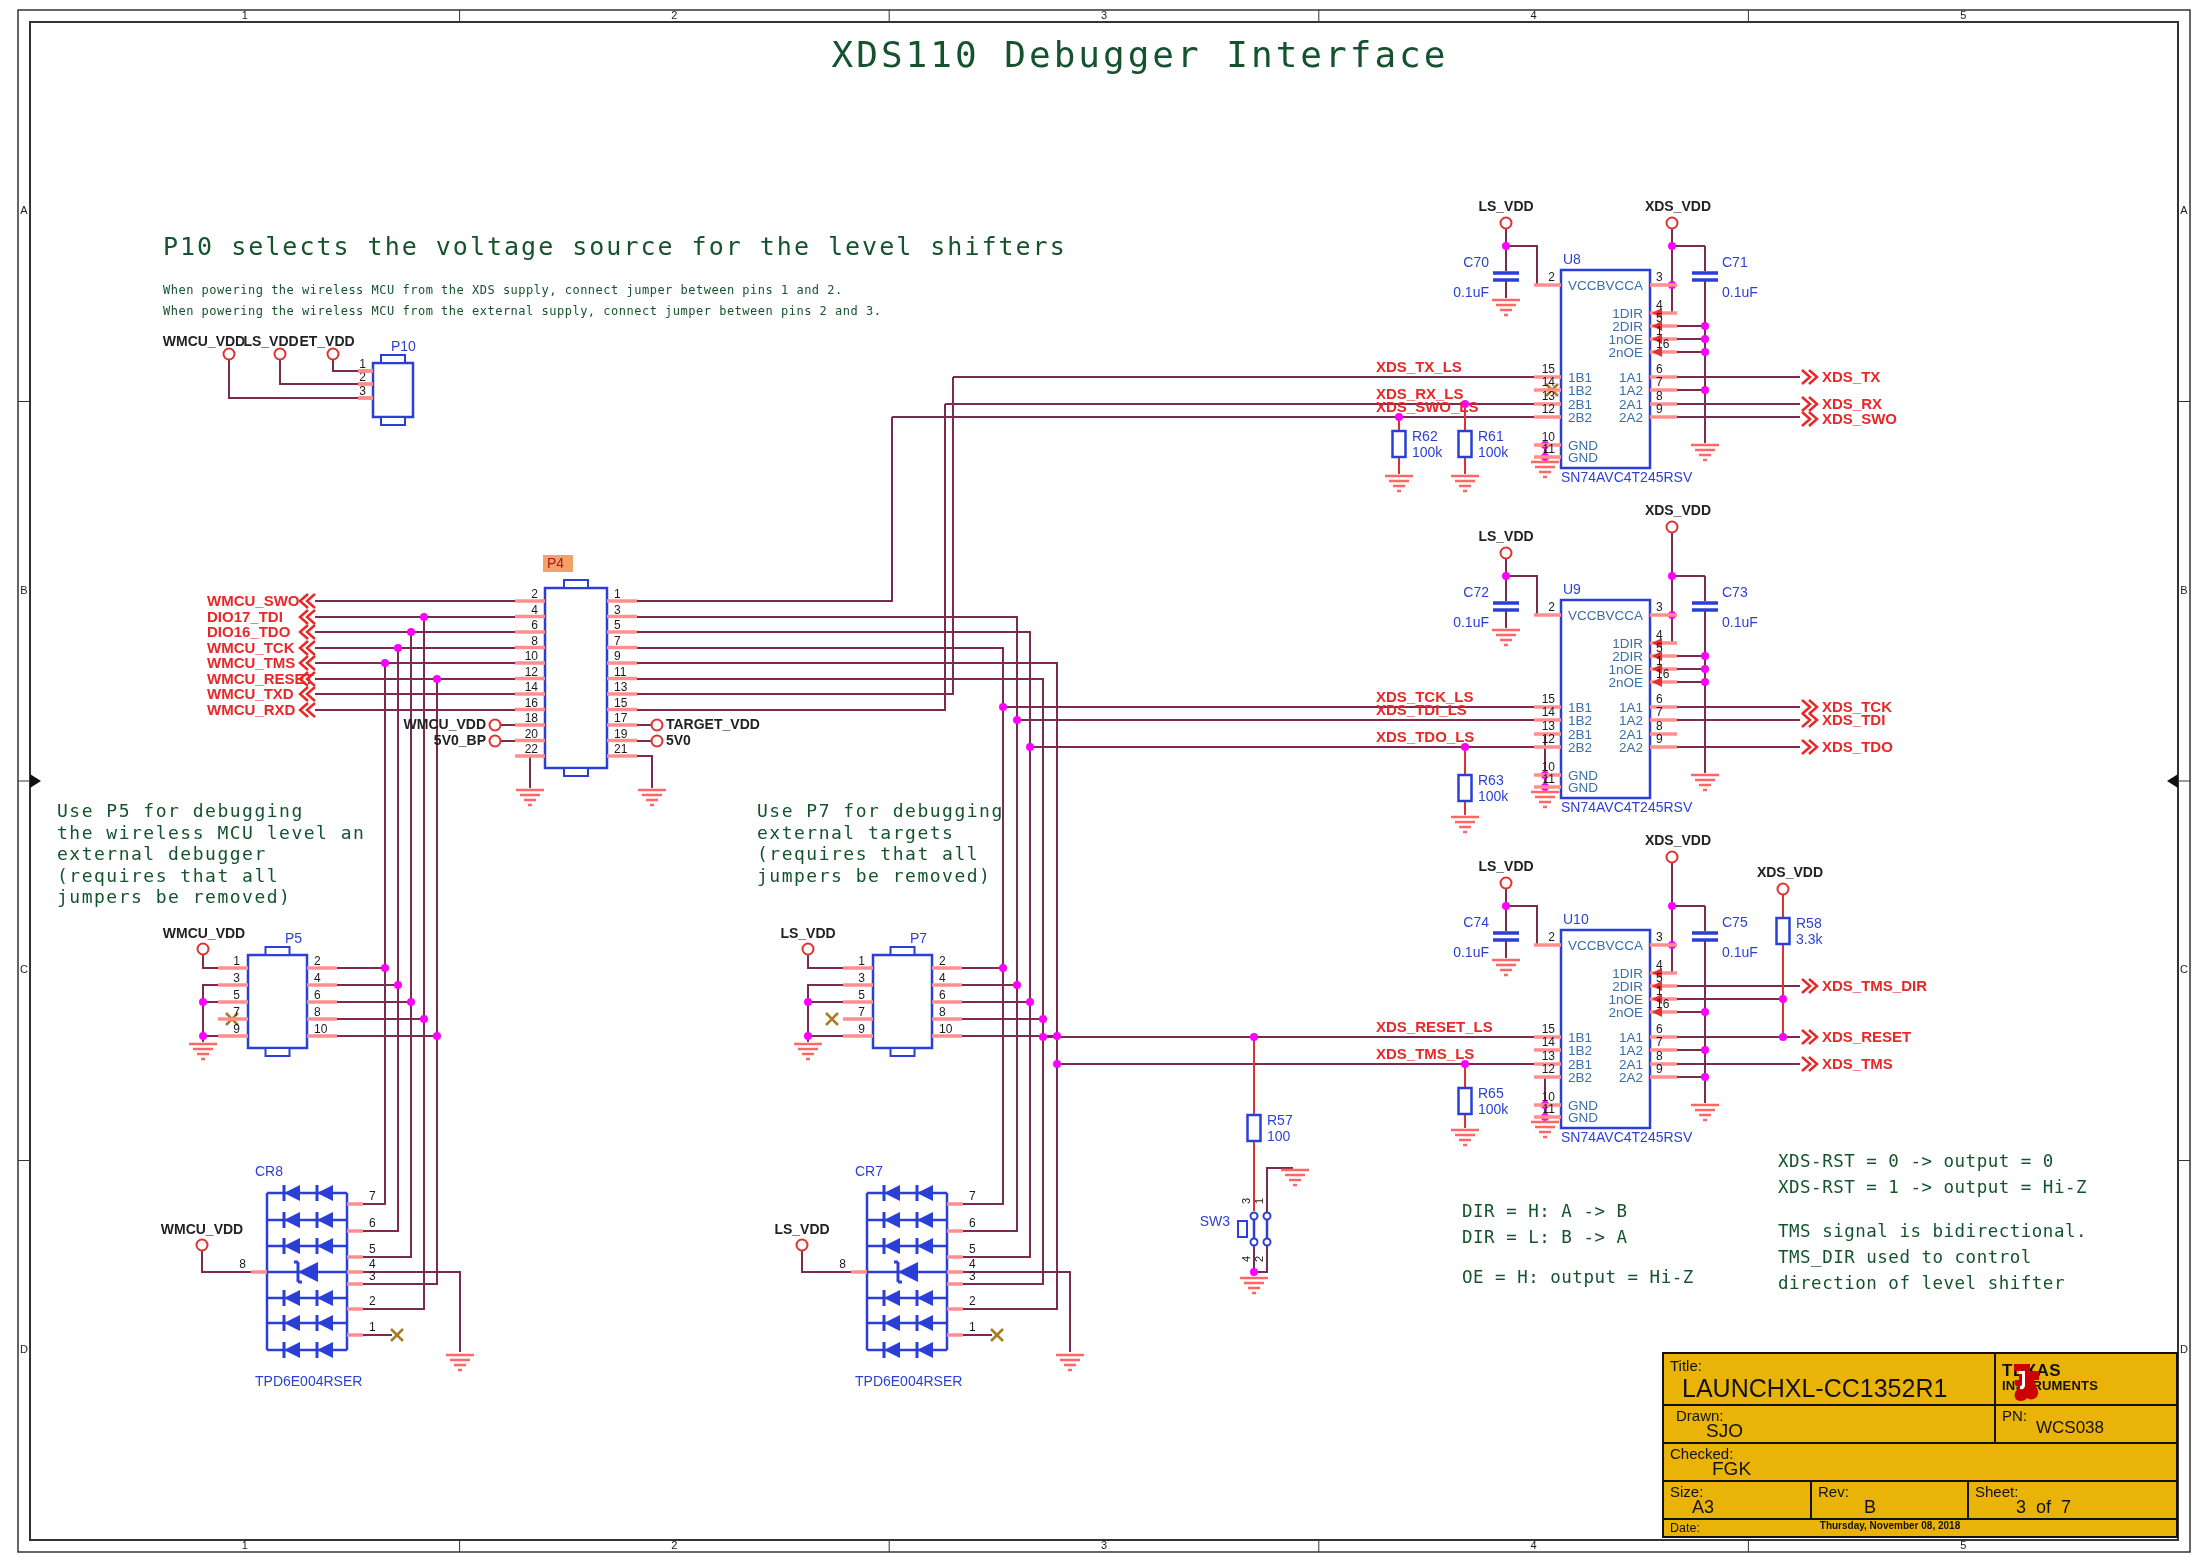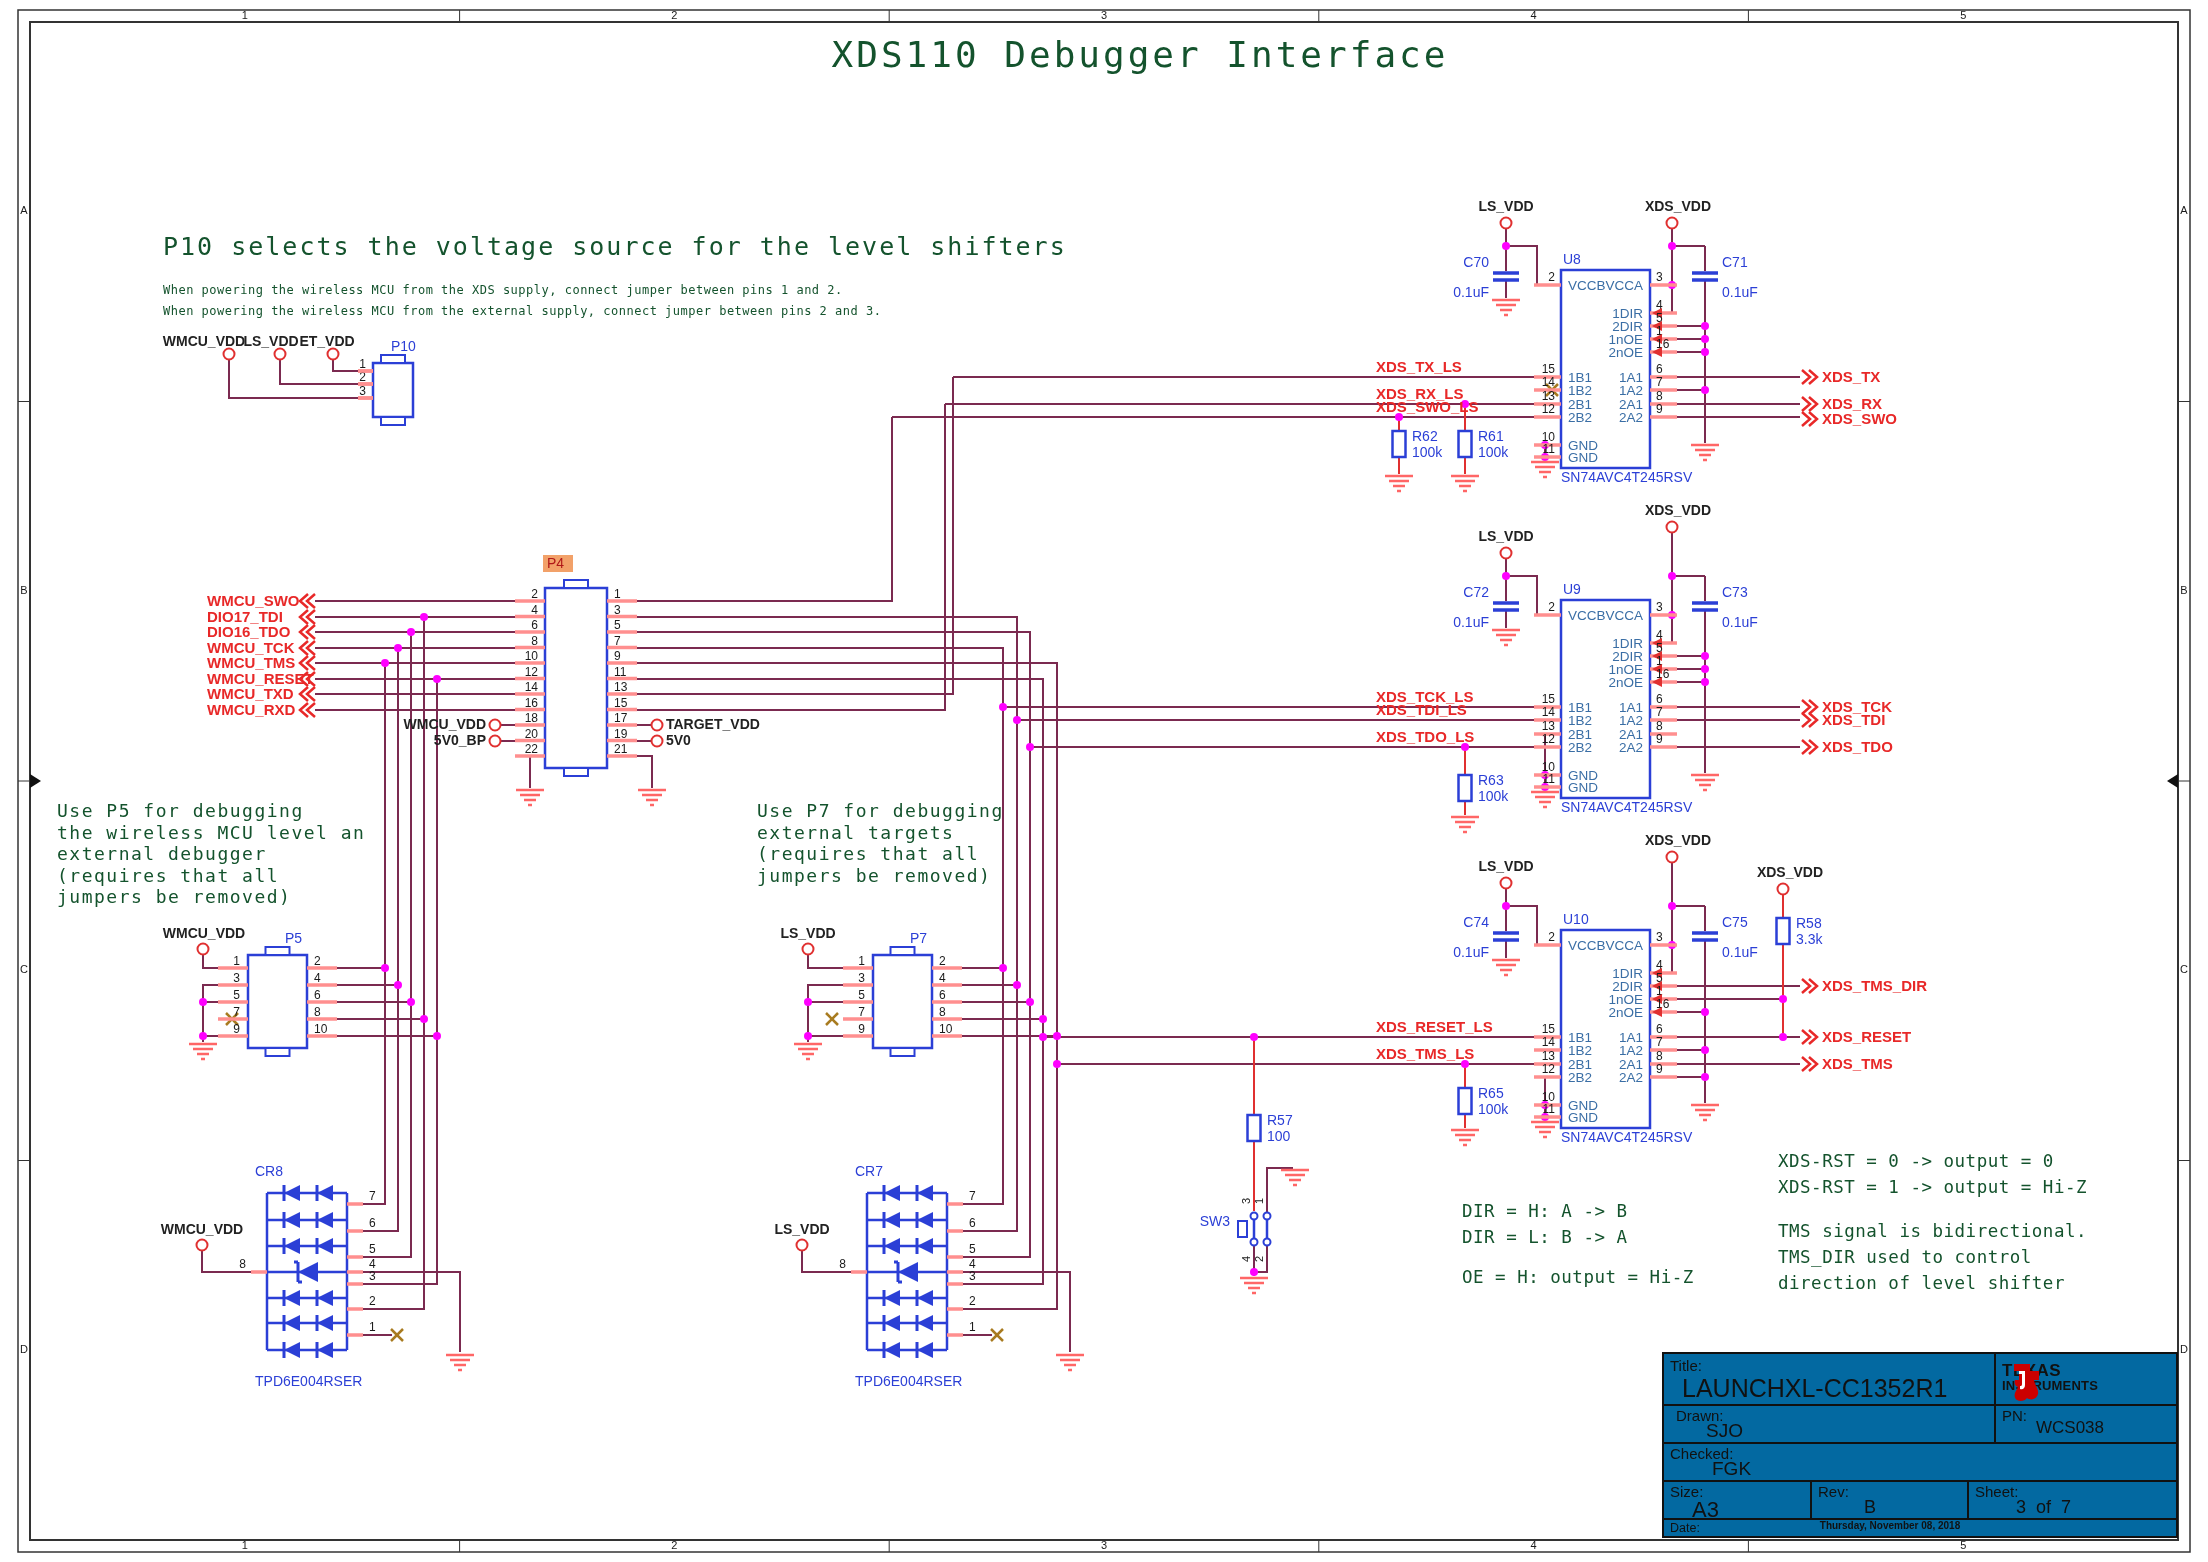--- a/index.html
+++ b/index.html
@@ -15,21 +15,21 @@
   #note-p5{left:57px;top:800px;}
   #note-p7{left:757px;top:800px;}
   .lgc{position:absolute;font-size:17.5px;line-height:26px;letter-spacing:.5px;margin-top:26px;}
   #note-dir{left:1462px;top:1172px;}
   #note-oe{left:1462px;top:1238px;}
   #note-rst{left:1778px;top:1122px;}
   #note-tms{left:1778px;top:1192px;}
   svg{position:absolute;left:0;top:0;}
   
   #tb{position:absolute;left:1662px;top:1352px;width:516px;height:186px;border:2px solid #111;
-      box-sizing:border-box;background:#0369a1;font-family:"Liberation Sans",sans-serif;color:#111;}
+      box-sizing:border-box;background:#eab308;font-family:"Liberation Sans",sans-serif;color:#111;}
   #tb .hl{position:absolute;left:0;right:0;height:0;border-top:2px solid #111;}
   #tb .vl{position:absolute;top:0;width:0;border-left:2px solid #111;}
   .cell-label{position:absolute;font-size:15px;}
   .cell-small{position:absolute;font-size:12.5px;}
   #tb-title{position:absolute;left:18px;top:20px;font-size:25px;}
   .cell-val{position:absolute;font-size:19px;}
   #tb-date-val{position:absolute;left:60px;right:120px;text-align:center;font-size:10px;font-weight:bold;}
   #tb-logo{position:absolute;left:338px;top:8px;display:flex;align-items: center;gap:6px;}
   #tb-logo .t1{font-size:17px;font-weight:bold;letter-spacing:.5px;line-height:17px;}
   #tb-logo .t2{font-size:13px;font-weight:bold;letter-spacing:.2px;line-height:14px;}
@@ -950,21 +950,21 @@
         <div class="t2">INSTRUMENTS</div>
       </div>
     </div>
     <div class="cell-label" style="left:12px;top:53px">Drawn:</div>
     <div class="cell-val" style="left:42px;top:66px">SJO</div>
     <div class="cell-label" style="left:338px;top:53px">PN:</div>
     <div class="cell-val" style="left:372px;top:64px;font-size:17px">WCS038</div>
     <div class="cell-label" style="left:6px;top:91px">Checked:</div>
     <div class="cell-val" style="left:48px;top:104px">FGK</div>
     <div class="cell-label" style="left:6px;top:129px">Size:</div>
-    <div class="cell-val" style="left:28px;top:143px;font-size:22px">A3</div>
+    <div class="cell-val" style="left:28px;top:143px;font-size:18px">A3</div>
     <div class="cell-label" style="left:154px;top:129px">Rev:</div>
     <div class="cell-val" style="left:200px;top:143px;font-size:18px">B</div>
     <div class="cell-label" style="left:311px;top:129px">Sheet:</div>
     <div class="cell-val" style="left:352px;top:143px;font-size:18px;white-space:pre">3  of  7</div>
     <div class="cell-small" style="left:6px;top:167px">Date:</div>
     <div id="tb-date-val" style="top:166px">Thursday, November 08, 2018</div>
   </div>
 </div>
 
 </body></html>

